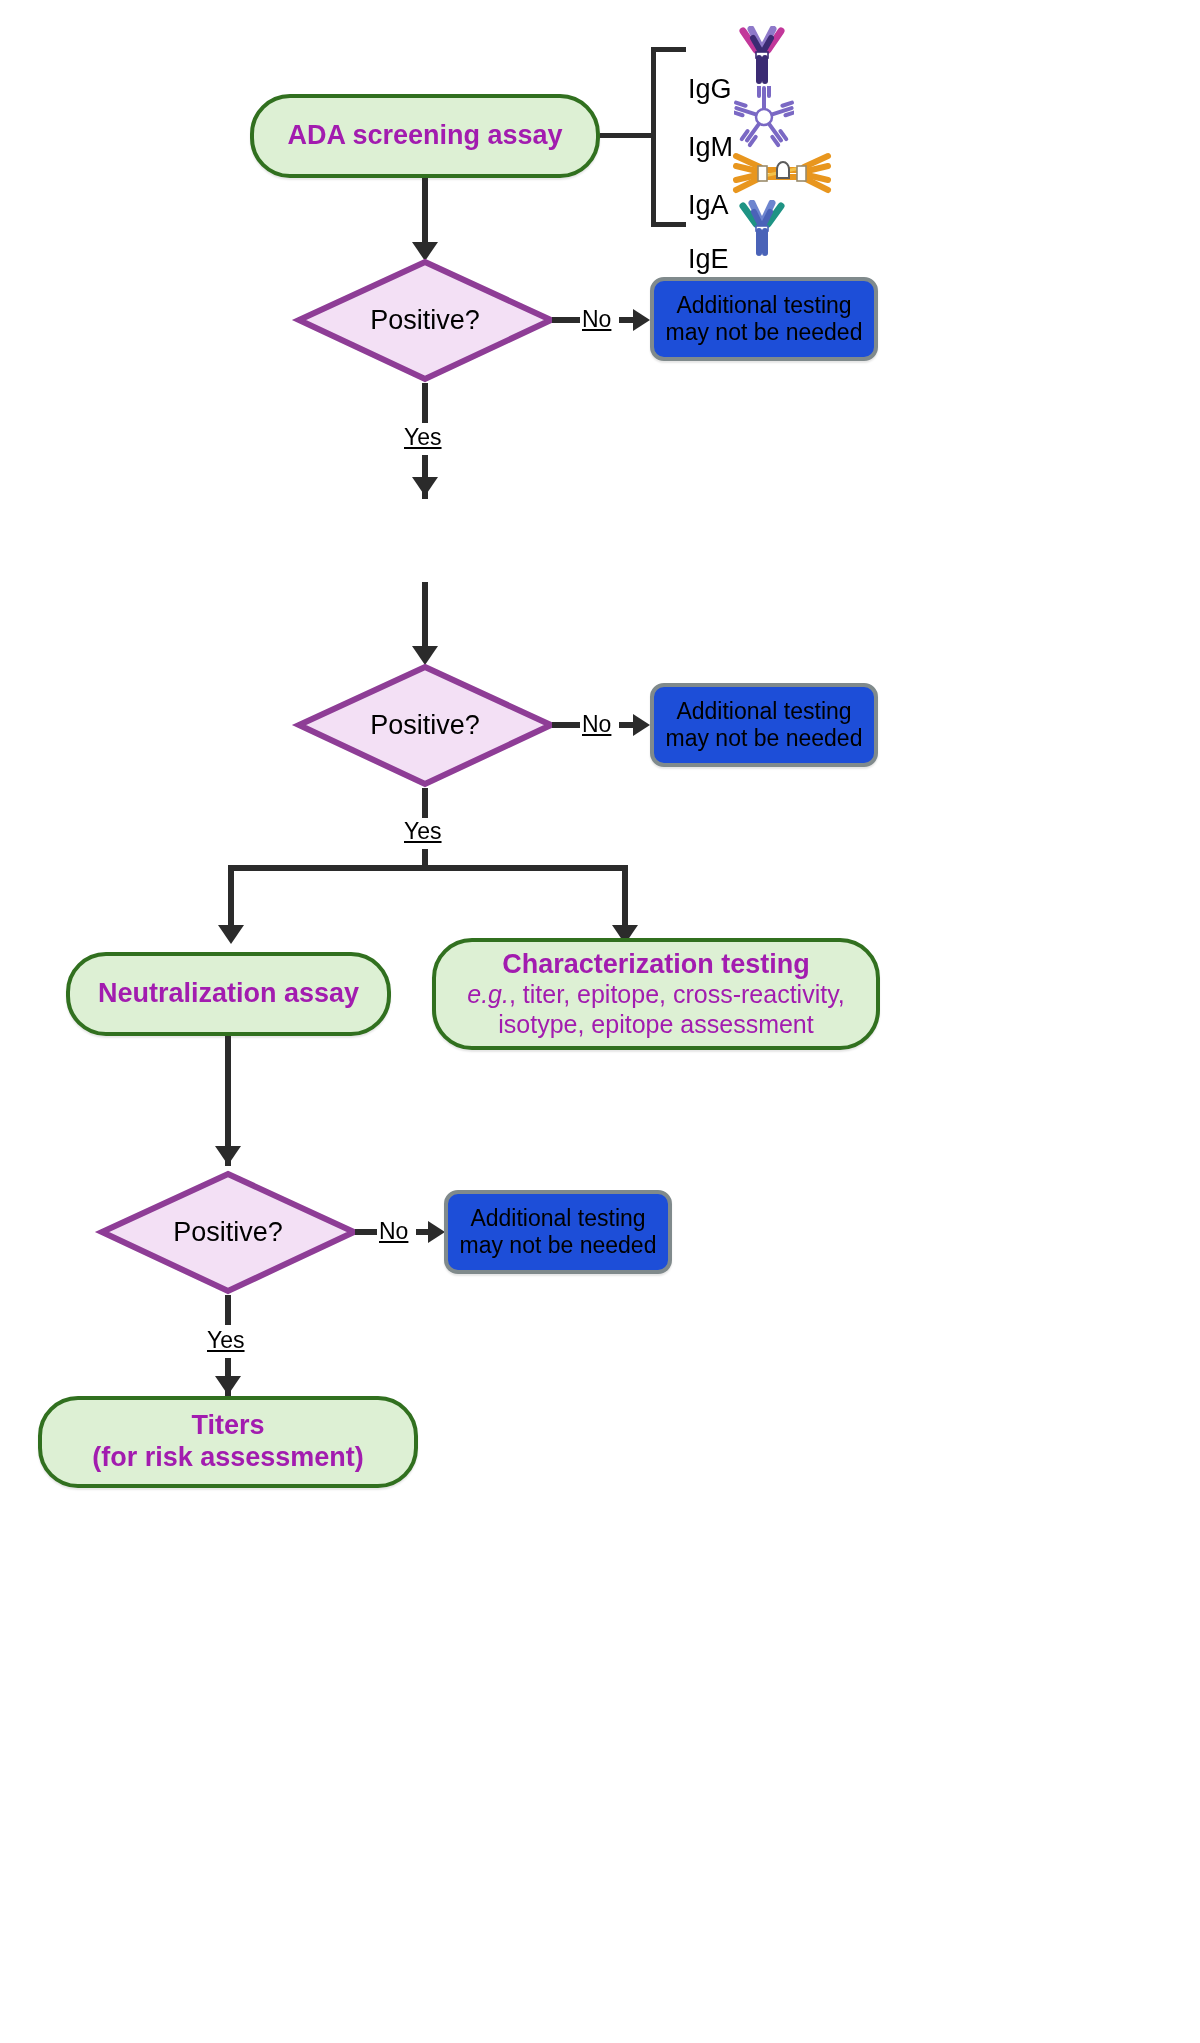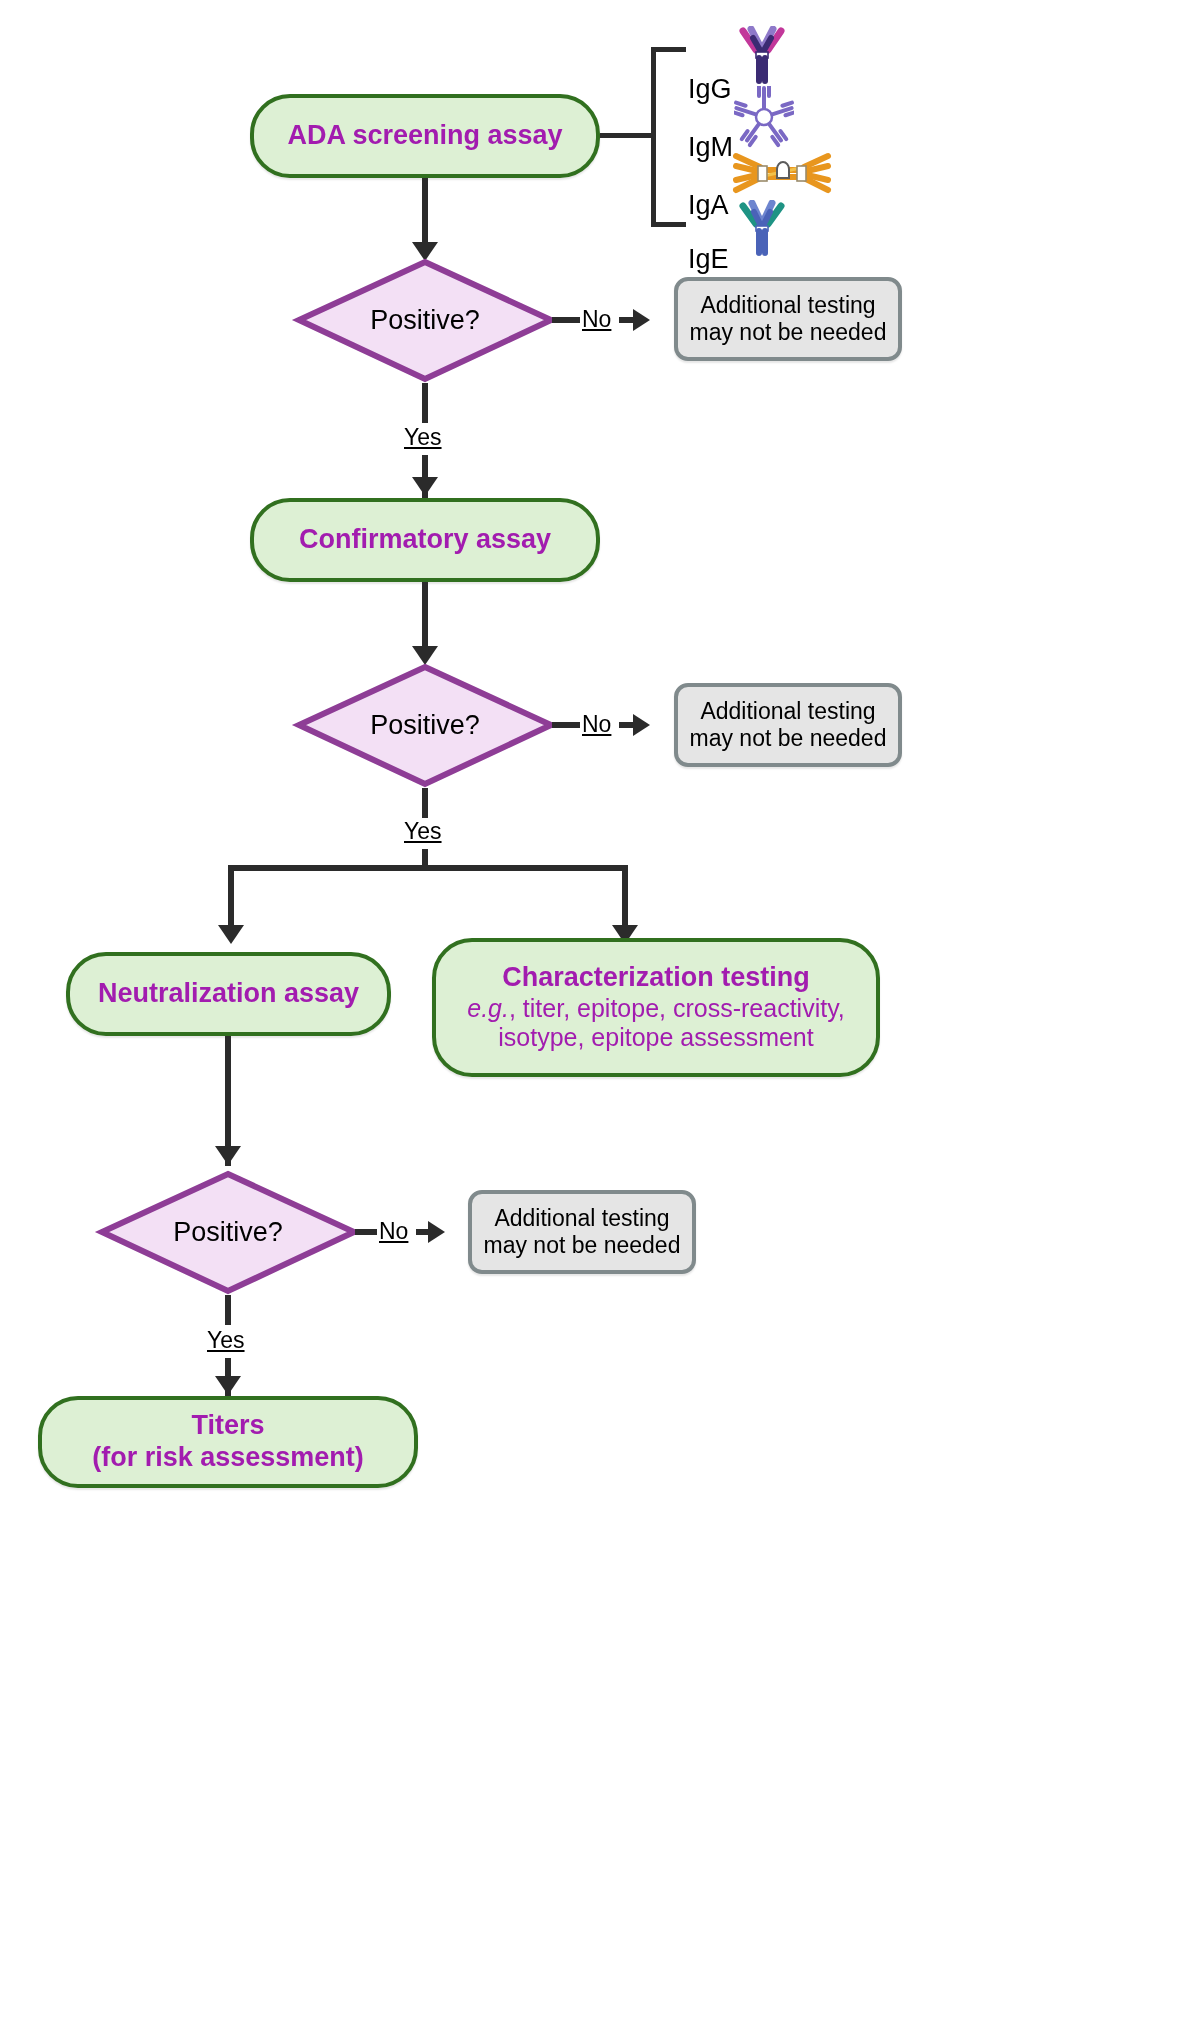--- a/index.html
+++ b/index.html
@@ -32,27 +32,26 @@
   .proc {
     background: #ddf0d4;
     border: 4px solid #31701f;
     border-radius: 40px;
     color: #a21caf;
     font-weight: bold;
     box-shadow: 0 2px 2px rgba(0,0,0,0.10);
   }
 
   .gray {
-    background: #e5e5e5;
+    background: #1d4ed8;
     border: 4px solid #808a8c;
     border-radius: 14px;
     color: #000000;
     font-weight: normal;
     box-shadow: 0 2px 2px rgba(0,0,0,0.10);
-    margin-left: 24px;
   }
 
   .diamond-wrap {
     position: absolute;
   }
   .diamond-wrap svg {
     display: block;
     overflow: visible;
   }
   .diamond-label {
@@ -242,23 +241,20 @@
   <div class="node gray gray-txt" style="left:650px; top:277px; width:228px; height:84px; flex-direction:column;">
     <span>Additional testing</span>
     <span>may not be needed</span>
   </div>
 
   <div class="ln ln-v" style="left:422px; top:383px; width:6px; height:40px;"></div>
   <div class="edge-label edge-txt" style="left:404px; top:424px;">Yes</div>
   <div class="ln ln-v" style="left:422px; top:455px; width:6px; height:44px;"></div>
   <div class="arrow-down" style="left:412px; top:477px;"></div>
 
-  <div class="node proc n-title" style="left:250px; top:498px; width:350px; height:84px;">
-    <span>Confirmatory assay</span>
-  </div>
 
   <div class="ln ln-v" style="left:422px; top:582px; width:6px; height:70px;"></div>
   <div class="arrow-down" style="left:412px; top:646px;"></div>
 
   <div class="diamond-wrap" style="left:295px; top:663px; width:260px; height:125px;">
     <svg width="260" height="125" viewBox="0 0 260 125">
       <polygon points="130,4 256,62 130,121 4,62" fill="#f3e0f5" stroke="#8e3d96" stroke-width="6"></polygon>
     </svg>
     <div class="diamond-label dia-txt">Positive?</div>
   </div>
@@ -280,21 +276,21 @@
   <div class="ln ln-h" style="left:228px; top:865px; width:400px; height:6px;"></div>
   <div class="ln ln-v" style="left:228px; top:865px; width:6px; height:72px;"></div>
   <div class="arrow-down" style="left:218px; top:925px;"></div>
   <div class="ln ln-v" style="left:622px; top:865px; width:6px; height:72px;"></div>
   <div class="arrow-down" style="left:612px; top:925px;"></div>
 
   <div class="node proc n-title" style="left:66px; top:952px; width:325px; height:84px;">
     <span>Neutralization assay</span>
   </div>
 
-  <div class="node proc" style="left:432px; top:938px; width:448px; height:139px; flex-direction:column; padding:4px 10px;">
+  <div class="node proc" style="left:432px; top:938px; width:448px; height:112px; flex-direction:column; padding:4px 10px;">
     <span class="n-title">Characterization testing</span>
     <span class="n-sub">
       <i>e.g.</i><span>, titer, epitope, cross-reactivity,</span>
     </span>
     <span class="n-sub">isotype, epitope assessment</span>
   </div>
 
   <div class="ln ln-v" style="left:225px; top:1036px; width:6px; height:130px;"></div>
   <div class="arrow-down" style="left:215px; top:1146px;"></div>
 

